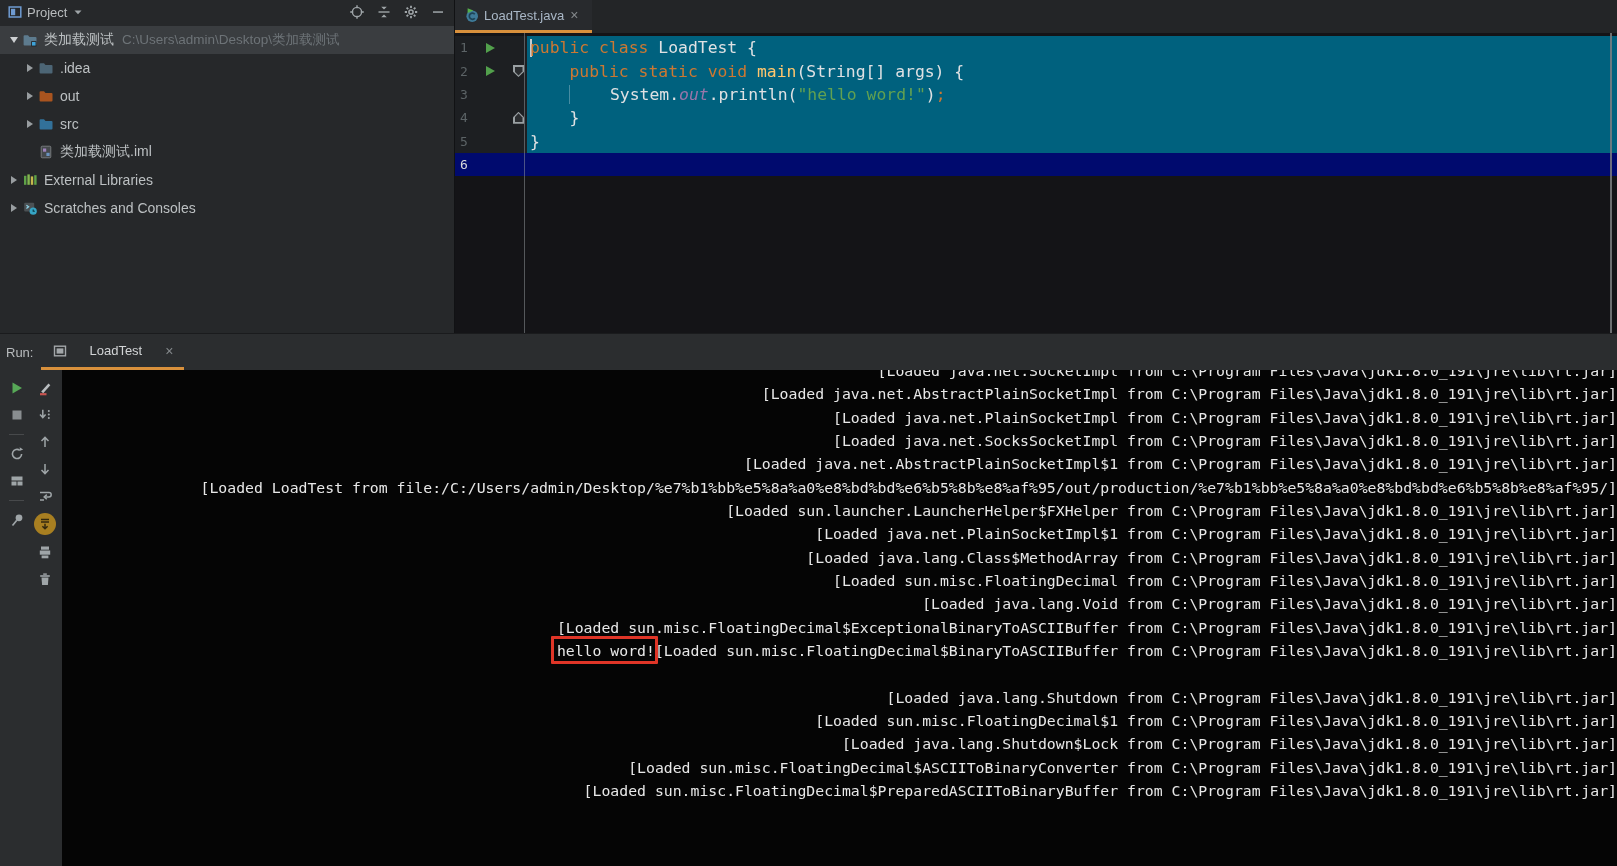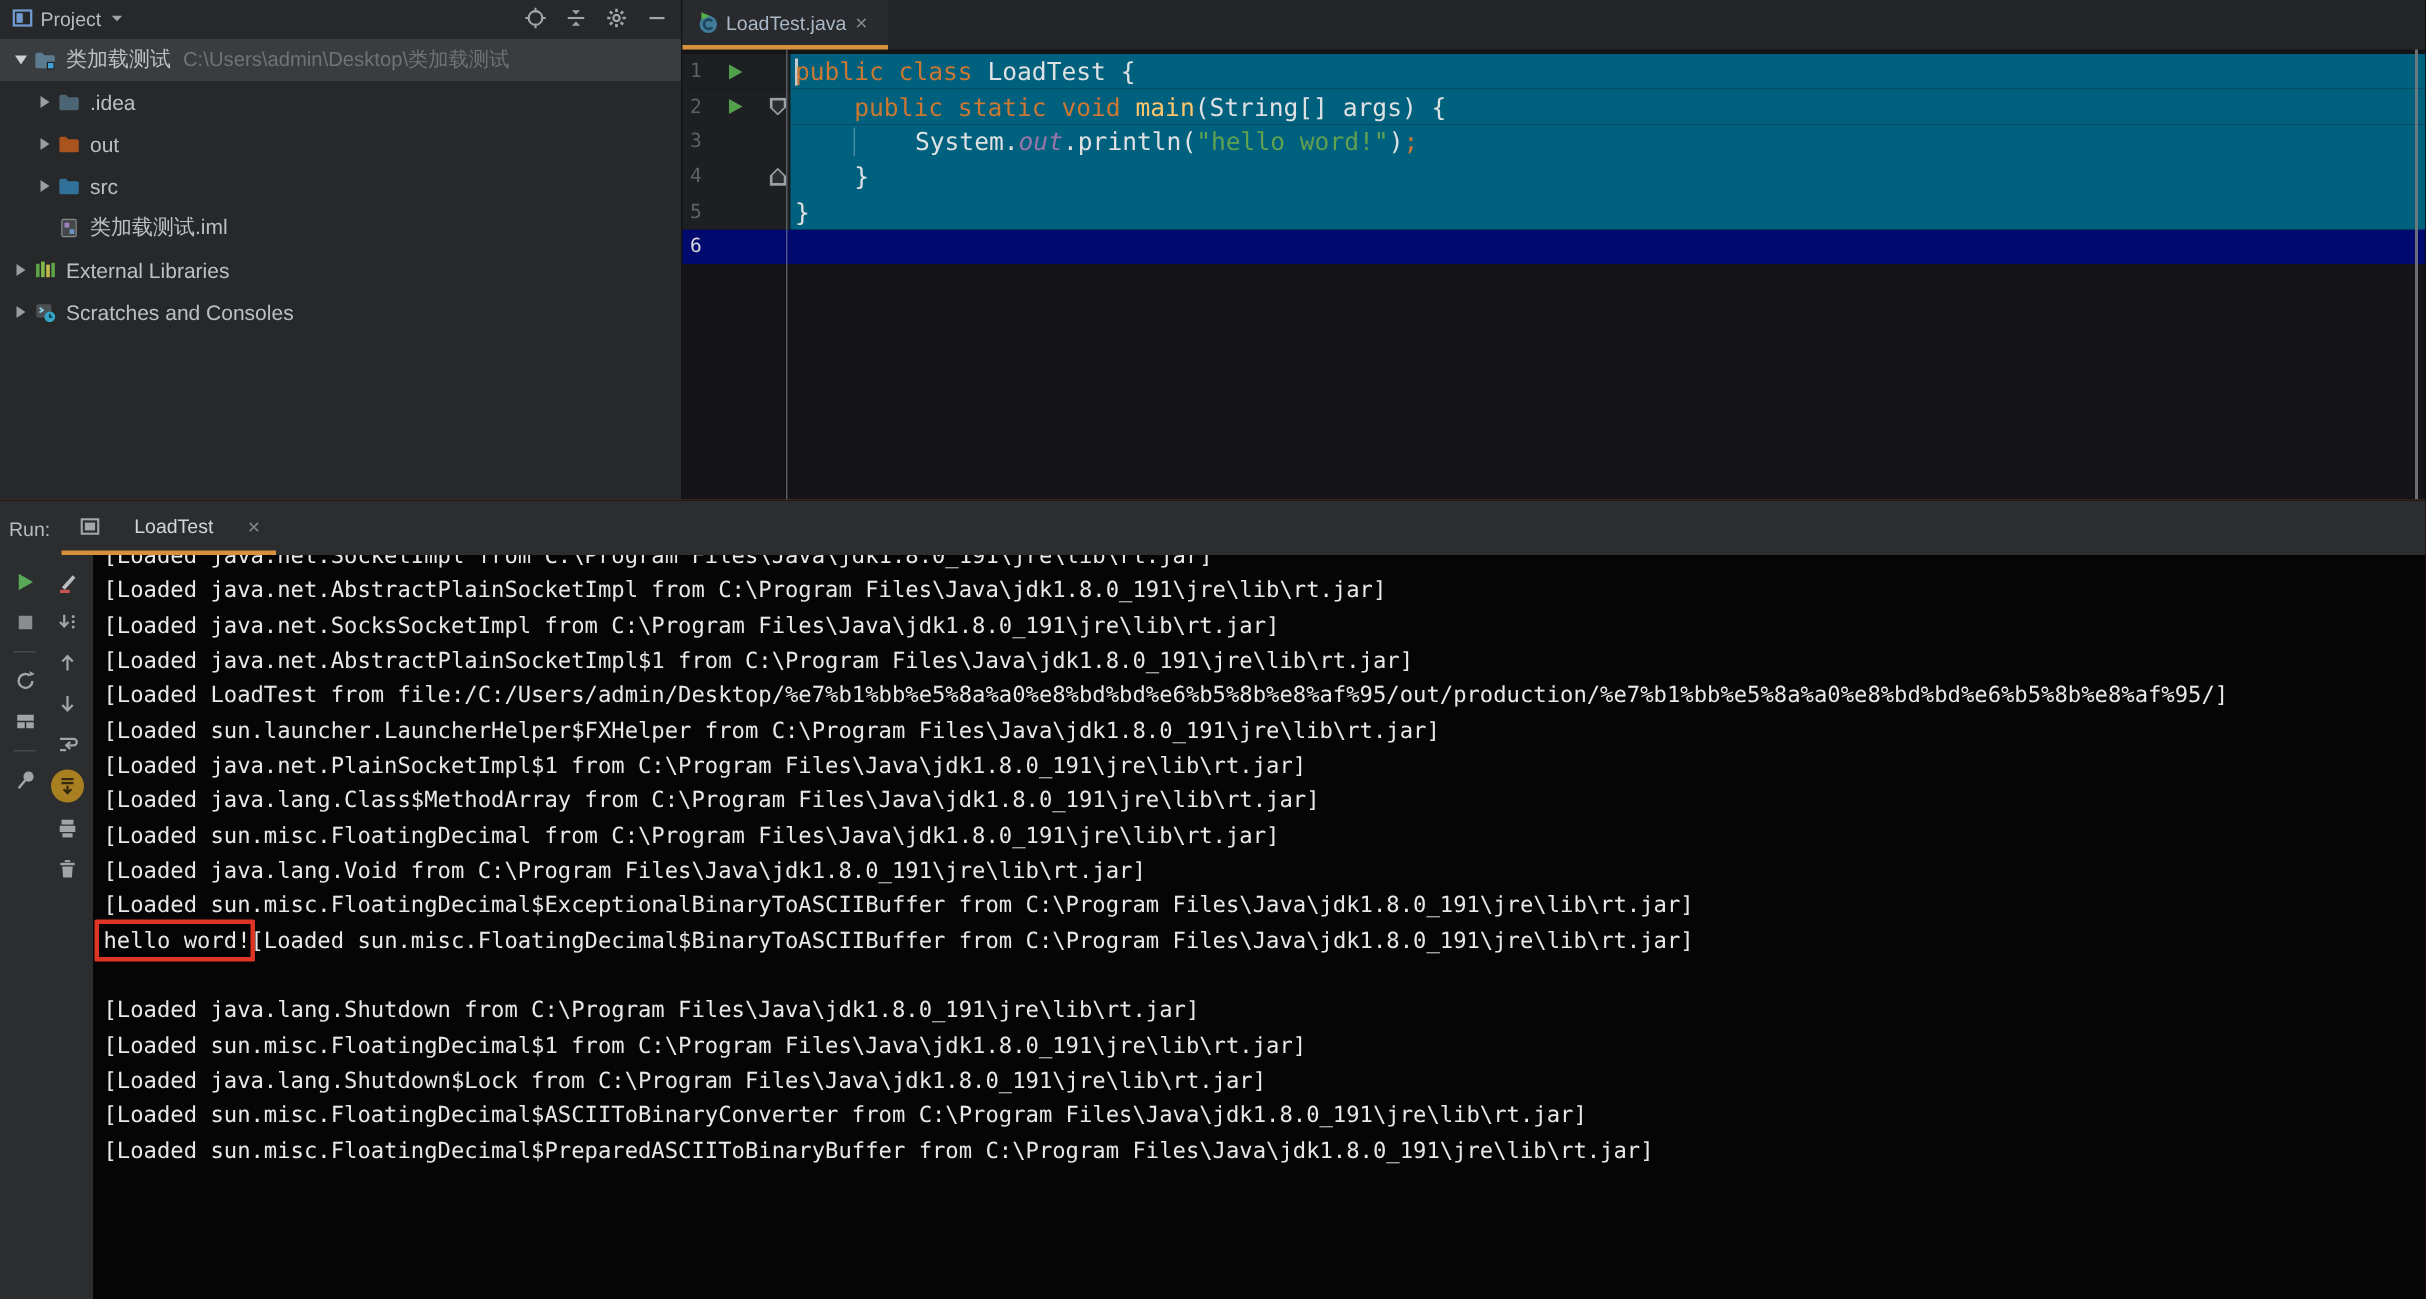--- a/index.html
+++ b/index.html
@@ -50,33 +50,33 @@
   .tok-method{color:var(--method,#ffc66d);}
   .tok-field{color:var(--field,#9876aa);font-style:italic;}
   .tok-string{color:var(--string,#61a151);}
   .tok-semi{color:var(--kw,#cc7832);}
   .tok-caret{display:inline-block;width:2px;height:18px;background:#c9ccce;vertical-align:middle;margin-right:-2px;}
   .tok-guide{display:inline-block;width:0;height:19px;border-left:1px solid rgba(220,232,238,.32);vertical-align:middle;}
   .fold-line{position:absolute;left:69px;top:33px;bottom:0;width:1px;background:rgba(150,156,160,.5);z-index:3;}
   .scroll-line{position:absolute;right:5px;top:33px;bottom:0;width:2px;background:#7b7e80;opacity:.85;}
 
   
-  .run-panel{position:absolute;left:0;top:333px;width:1617px;height:533px;background:#c2410c;border-top:1px solid #1a1b1d;}
+  .run-panel{position:absolute;left:0;top:333px;width:1617px;height:533px;background:#bef264;border-top:1px solid #1a1b1d;}
   .run-header{position:absolute;left:0;top:0;right:0;height:36px;background:#2b2d2f;display:flex;align-items:center;}
   .run-label{color:#b9bcbe;font-size:13px;margin:0 8px 0 6px;}
   .rtab{height:36px;display:flex;align-items:center;gap:21px;padding:0 11px;box-sizing:border-box;
         border-bottom:3px solid var(--accent,#d8903c);color:#d2d4d6;font-size:13px;}
   .run-toolbar{position:absolute;left:0;top:36px;width:62px;bottom:0;background:#2b2d2f;
                display:flex;justify-content:center;gap:7px;padding-top:8px;box-sizing:border-box;}
   .tb-col{display:flex;flex-direction:column;align-items:center;gap:7px;}
   .tb-btn{width:20px;height:20px;display:flex;align-items:center;justify-content:center;}
   .tb-btn.active{background:#a87f21;border-radius:50%;width:22px;height:22px;}
   .tb-sep{width:15px;height:1px;background:#47494b;margin:2px 0;}
   .console{position:absolute;left:62px;top:36px;right:0;bottom:0;background:#050505;overflow:hidden;padding-left:7px;}
-  .console-inner{margin-top:-11px;}
+  .console-inner{margin-top:-11px;text-align:right;}
   .cline{white-space:pre;height:23.33px;line-height:23.33px;font-family:"DejaVu Sans Mono",monospace;
          font-size:14.8px;color:#e8e8e8;}
   .hl{position:relative;display:inline-block;}
   .hl::after{content:"";position:absolute;left:-6px;right:-3px;top:-3px;bottom:-2px;
              border:3px solid var(--annred,#df3527);border-radius:1px;pointer-events:none;}
 </style>
 </head>
 <body>
 
 <div id="app">
@@ -411,20 +411,21 @@
                 <rect x="6.2" y="2.4" width="3.6" height="1.4" fill="#9fa5a8"></rect>
               </svg>
             </span>
           </div>
         </div>
       </div>
     <div class="console">
       <div class="console-inner" id="console">
           <div class="cline">[Loaded java.net.SocketImpl from C:\Program Files\Java\jdk1.8.0_191\jre\lib\rt.jar]</div>
           <div class="cline">[Loaded java.net.AbstractPlainSocketImpl from C:\Program Files\Java\jdk1.8.0_191\jre\lib\rt.jar]</div>
+          <div class="cline">[Loaded java.net.PlainSocketImpl from C:\Program Files\Java\jdk1.8.0_191\jre\lib\rt.jar]</div>
           <div class="cline">[Loaded java.net.SocksSocketImpl from C:\Program Files\Java\jdk1.8.0_191\jre\lib\rt.jar]</div>
           <div class="cline">[Loaded java.net.AbstractPlainSocketImpl$1 from C:\Program Files\Java\jdk1.8.0_191\jre\lib\rt.jar]</div>
           <div class="cline">[Loaded LoadTest from file:/C:/Users/admin/Desktop/%e7%b1%bb%e5%8a%a0%e8%bd%bd%e6%b5%8b%e8%af%95/out/production/%e7%b1%bb%e5%8a%a0%e8%bd%bd%e6%b5%8b%e8%af%95/]</div>
           <div class="cline">[Loaded sun.launcher.LauncherHelper$FXHelper from C:\Program Files\Java\jdk1.8.0_191\jre\lib\rt.jar]</div>
           <div class="cline">[Loaded java.net.PlainSocketImpl$1 from C:\Program Files\Java\jdk1.8.0_191\jre\lib\rt.jar]</div>
           <div class="cline">[Loaded java.lang.Class$MethodArray from C:\Program Files\Java\jdk1.8.0_191\jre\lib\rt.jar]</div>
           <div class="cline">[Loaded sun.misc.FloatingDecimal from C:\Program Files\Java\jdk1.8.0_191\jre\lib\rt.jar]</div>
           <div class="cline">[Loaded java.lang.Void from C:\Program Files\Java\jdk1.8.0_191\jre\lib\rt.jar]</div>
           <div class="cline">[Loaded sun.misc.FloatingDecimal$ExceptionalBinaryToASCIIBuffer from C:\Program Files\Java\jdk1.8.0_191\jre\lib\rt.jar]</div>
           <div class="cline"><span class="hl">hello word!</span><span>[Loaded sun.misc.FloatingDecimal$BinaryToASCIIBuffer from C:\Program Files\Java\jdk1.8.0_191\jre\lib\rt.jar]</span></div>

